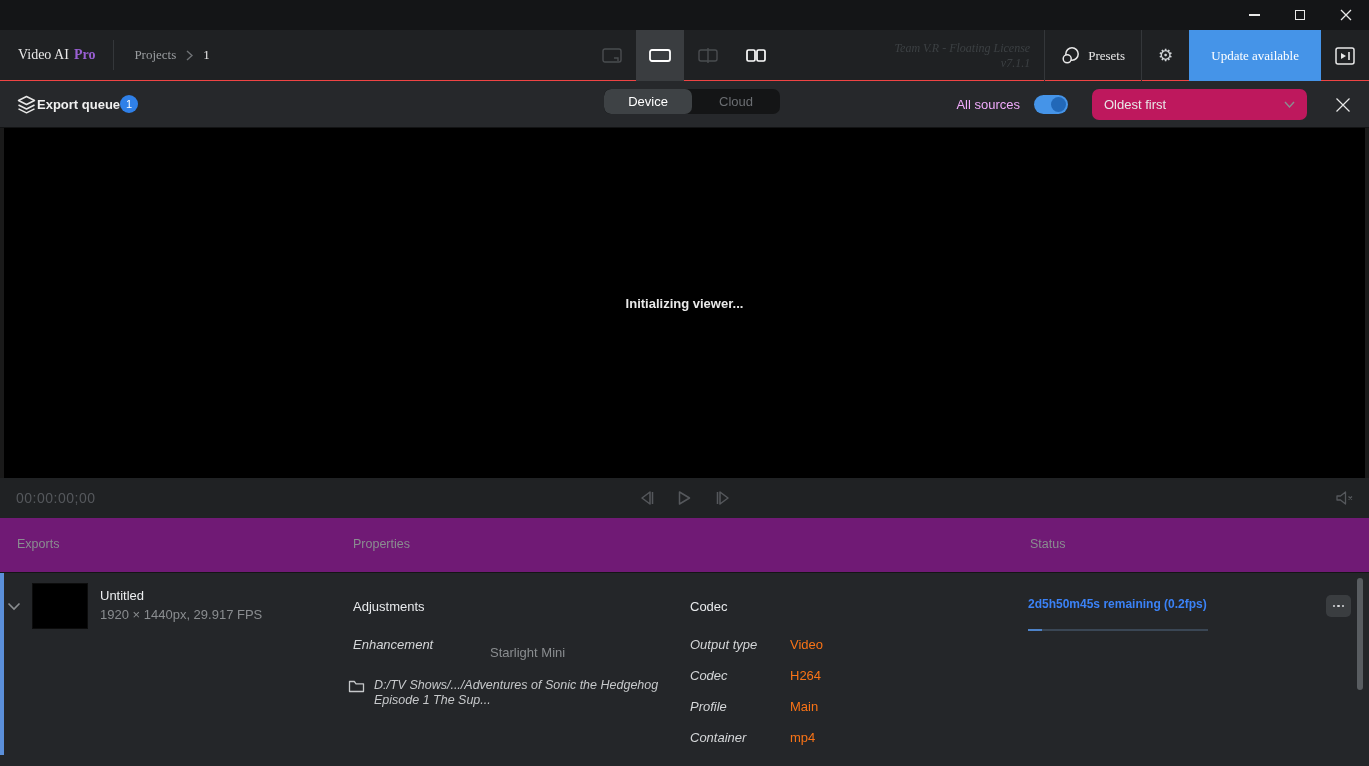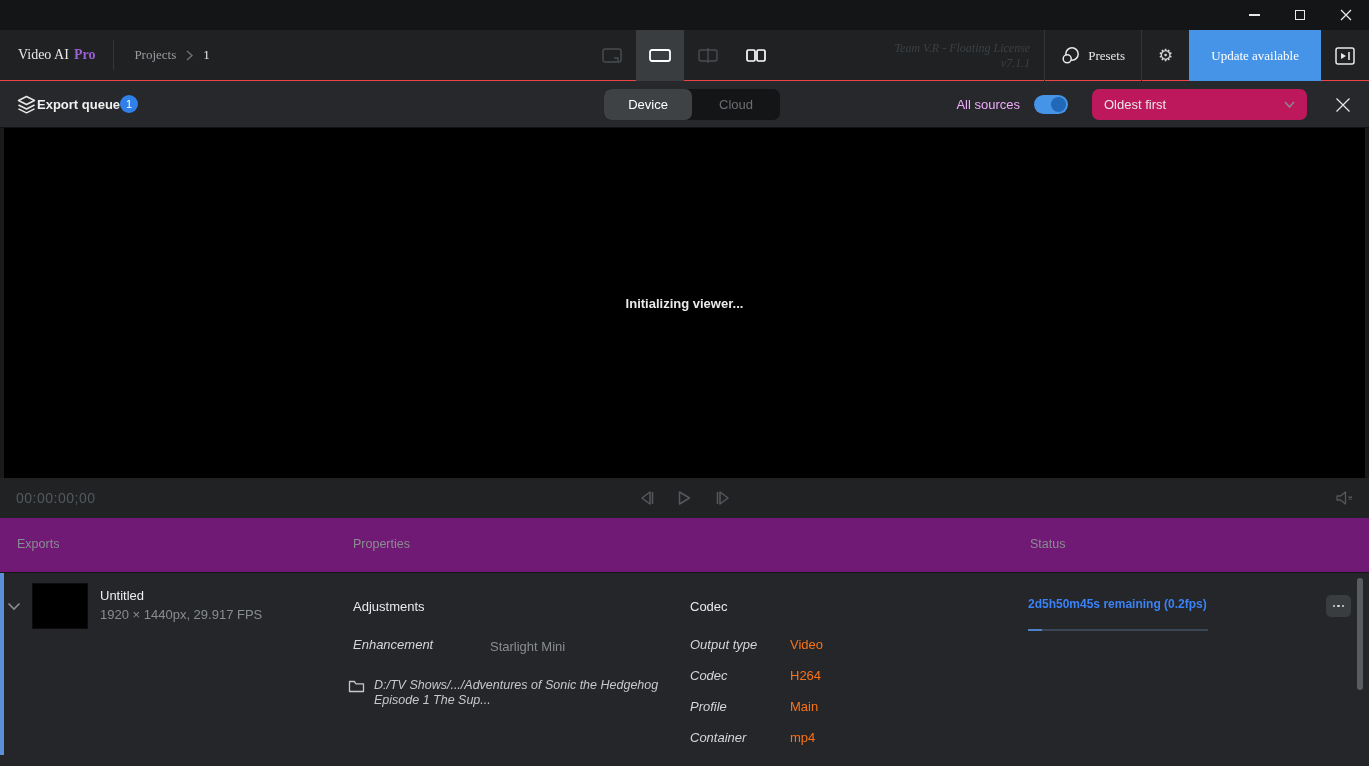--- a/index.html
+++ b/index.html
@@ -31,21 +31,21 @@
   .hbtn { display:flex; align-items:center; gap:8px; padding:0 16px; font-size:13px; color:#e8e8e8; }
   .gear-btn { font-size:17px; color:#cfd2d5; display:flex; align-items:center; padding:0 16px; }
   .update-btn { background:#4594e8; color:#fff; font-size:13px; display:flex; align-items:center; padding:0 22px; }
   .panel-btn { display:flex; align-items:center; justify-content:center; width:48px; }
 
   
   .queuebar { position:relative; height:47px; background:#26282b; border-bottom:1px solid #121314; display:flex; align-items:center; }
   .queue-left { display:flex; align-items:center; padding-left:16px; }
   .queue-title { font-size:13px; font-weight:bold; color:#f0f0f0; }
   .badge { width:18px; height:18px; border-radius:50%; background:#2f80e8; color:#fff; font-size:11px; display:flex; align-items:center; justify-content:center; }
-  .segmented { position:absolute; left:604px; top:8px; width:176px; height:31px; background:#141516; border-radius:7px; display:flex; padding:0; overflow:hidden;text-align:right; }
+  .segmented { position:absolute; left:604px; top:8px; width:176px; height:25px; background:#141516; border-radius:7px; display:flex; padding:0; overflow:hidden;text-align:right; }
   .segment { flex:1; display:flex; align-items:center; justify-content:center; font-size:13px; color:#6b6e72; border-radius:7px; }
   .segment.selected { background:#3e4245; color:#fff; }
   .queue-right { position:absolute; right:0; top:0; height:47px; display:flex; align-items:center; gap:0; }
   .allsources-label { font-size:13px; color:#f0abfc; margin-right:14px; }
   .toggle { width:34px; height:19px; background:#4594e8; border-radius:10px; position:relative; margin-right:24px; }
   .toggle .knob { position:absolute; right:2px; top:2px; width:15px; height:15px; border-radius:50%; background:#2268b8; }
   .sort-select { width:215px; height:31px; background:#be185d; border-radius:7px; display:flex; align-items:center; justify-content:space-between; padding:0 12px; font-size:13px; color:#e8e8e8; margin-right:22px; }
   .queue-close { width:40px; display:flex; align-items:center; justify-content:center; padding-right:12px; }
 
   
@@ -67,21 +67,21 @@
 
   .rowarea { position:relative; height:193px; background:#242629; }
   .row-accent { position:absolute; left:0; top:0; width:4px; height:182px; background:#5b8fd9; }
   .row-chevron { position:absolute; left:7px; top:24px; }
   .thumb { position:absolute; left:32px; top:10px; width:56px; height:46px; background:#000; border:1px solid #0c0c0c; }
   .row-title { position:absolute; left:100px; top:15px; font-size:13px; color:#eceef0; }
   .row-meta { position:absolute; left:100px; top:34px; font-size:13px; color:#8a8d90; }
 
   .adj-heading { position:absolute; left:353px; top:26px; font-size:13px; color:#e8eaec; }
   .adj-label { position:absolute; left:353px; top:64px; font-size:13px; font-style:italic; color:#d4d6d8; }
-  .adj-value { position:absolute; left:490px; top:66px; font-size:13px; color:#8a8d90; }
+  .adj-value { position:absolute; left:490px; top:72px; font-size:13px; color:#8a8d90; }
   .folder-icon { position:absolute; left:348px; top:106px; }
   .path-block { position:absolute; left:374px; top:105px; font-size:12.5px; font-style:italic; color:#c6c8ca; line-height:15px; width:300px; }
 
   .codec-heading { position:absolute; left:690px; top:26px; font-size:13px; color:#e8eaec; }
   .codec-label { position:absolute; left:690px; font-size:13px; font-style:italic; color:#d4d6d8; }
   .codec-value { position:absolute; left:790px; font-size:13px; color:#f97316; }
   .cr0 { top:64px; } .cr1 { top:95px; } .cr2 { top:126px; } .cr3 { top:157px; }
 
   .status-text { position:absolute; left:1028px; top:24px; font-size:12px; font-weight:bold; color:#3b82f6; }
   .progress { position:absolute; left:1028px; top:56px; width:180px; height:2px; background:#3a4654; }

